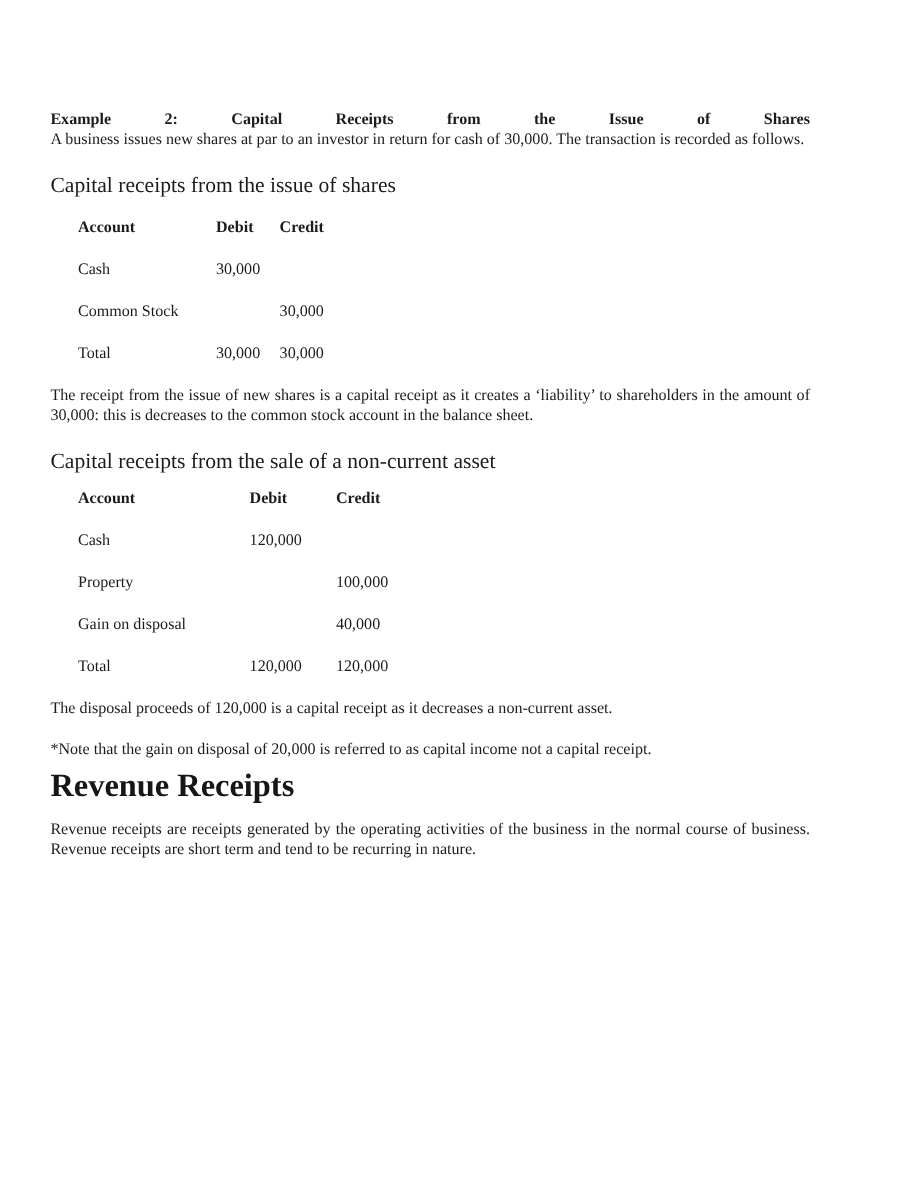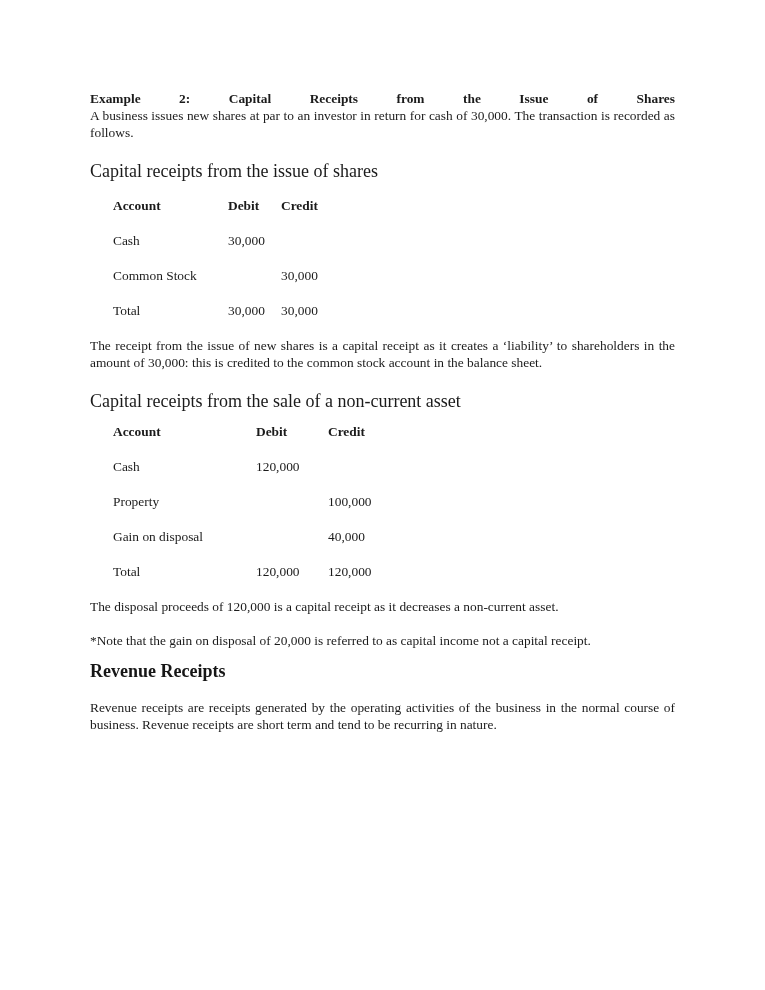--- a/index.html
+++ b/index.html
@@ -5,21 +5,21 @@
   html, body {
     margin: 0;
     padding: 0;
     background: #ffffff;
   }
   .page {
     position: relative;
     width: 765px;
     height: 990px;
     box-sizing: border-box;
-    padding: 90px 90px 0 90px;
+    padding: 90px 90px 0 42px;
     background: #ffffff;
     overflow: hidden;
     font-family: "Liberation Serif", "DejaVu Serif", serif;
     font-size: 13.4px;
     line-height: 17px;
     color: #1b1b1b;
   }
   p { margin: 0; }
   .just { text-align: justify; }
   .heading-line {
@@ -40,21 +40,21 @@
     margin-bottom: 18px;
     line-height: 17px;
   }
   .t1 .row { grid-template-columns: 115px 53px auto; }
   .t2 .row { grid-template-columns: 143px 72px auto; }
   .acct-table .hdr { font-weight: 700; }
   .explain { margin-bottom: 21px; }
   .single { margin-bottom: 17px; }
   .footnote { margin-bottom: 8px; }
   h1.section-heading {
-    font-size: 18px;
+    font-size: 27px;
     line-height: 28px;
     font-weight: 700;
     margin: 0 0 14px 0;
     color: #161616;
   }
 </style>
 </head>
 <body>
 
 <div class="page">
@@ -82,21 +82,21 @@
       <span></span>
       <span>30,000</span>
     </div>
     <div class="row">
       <span>Total</span>
       <span>30,000</span>
       <span>30,000</span>
     </div>
   </div>
 
-  <p class="just explain">The receipt from the issue of new shares is a capital receipt as it creates a ‘liability’ to shareholders in the amount of 30,000: this is credited to the common stock account in the balance sheet.</p>
+  <p class="just explain">The receipt from the issue of new shares is a capital receipt as it creates a ‘liability’ to shareholders in the amount of 30,000: this is decreases to the common stock account in the balance sheet.</p>
 
   <div class="intro-block">
   </div>
 
   <p class="caption caption2">Capital receipts from the sale of a non-current asset</p>
 
   <div class="acct-table t2">
     <div class="row">
       <span class="hdr">Account</span>
       <span class="hdr">Debit</span>

